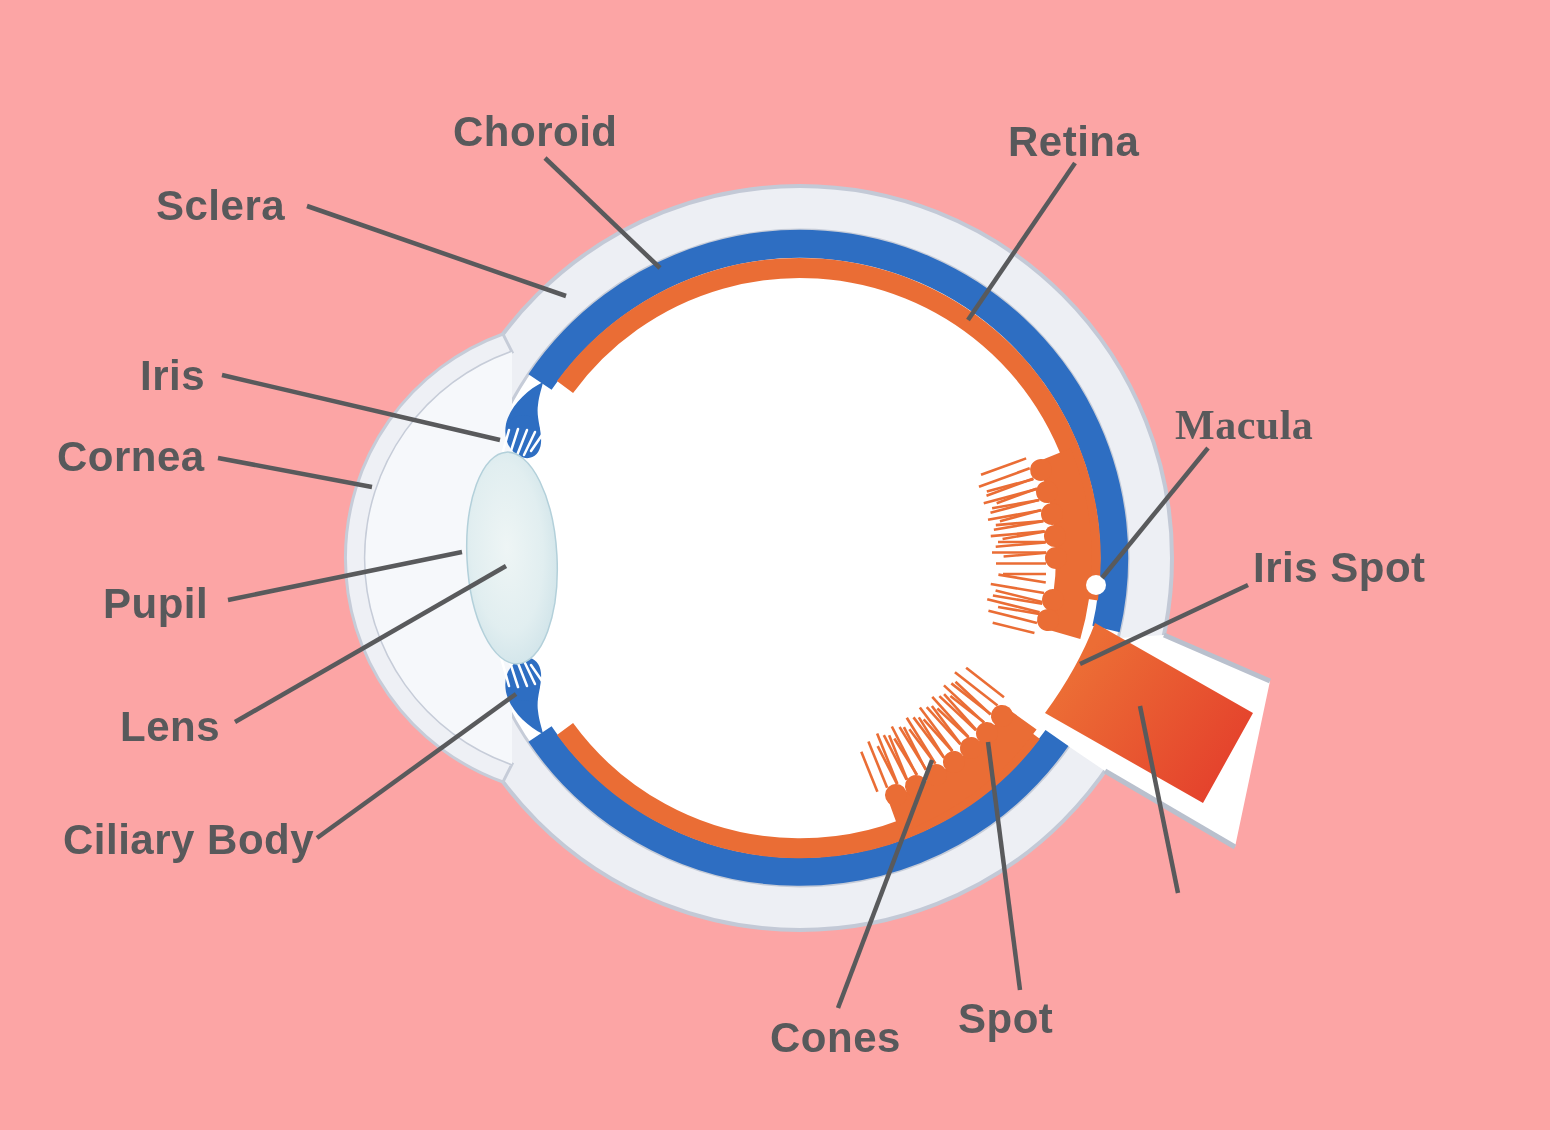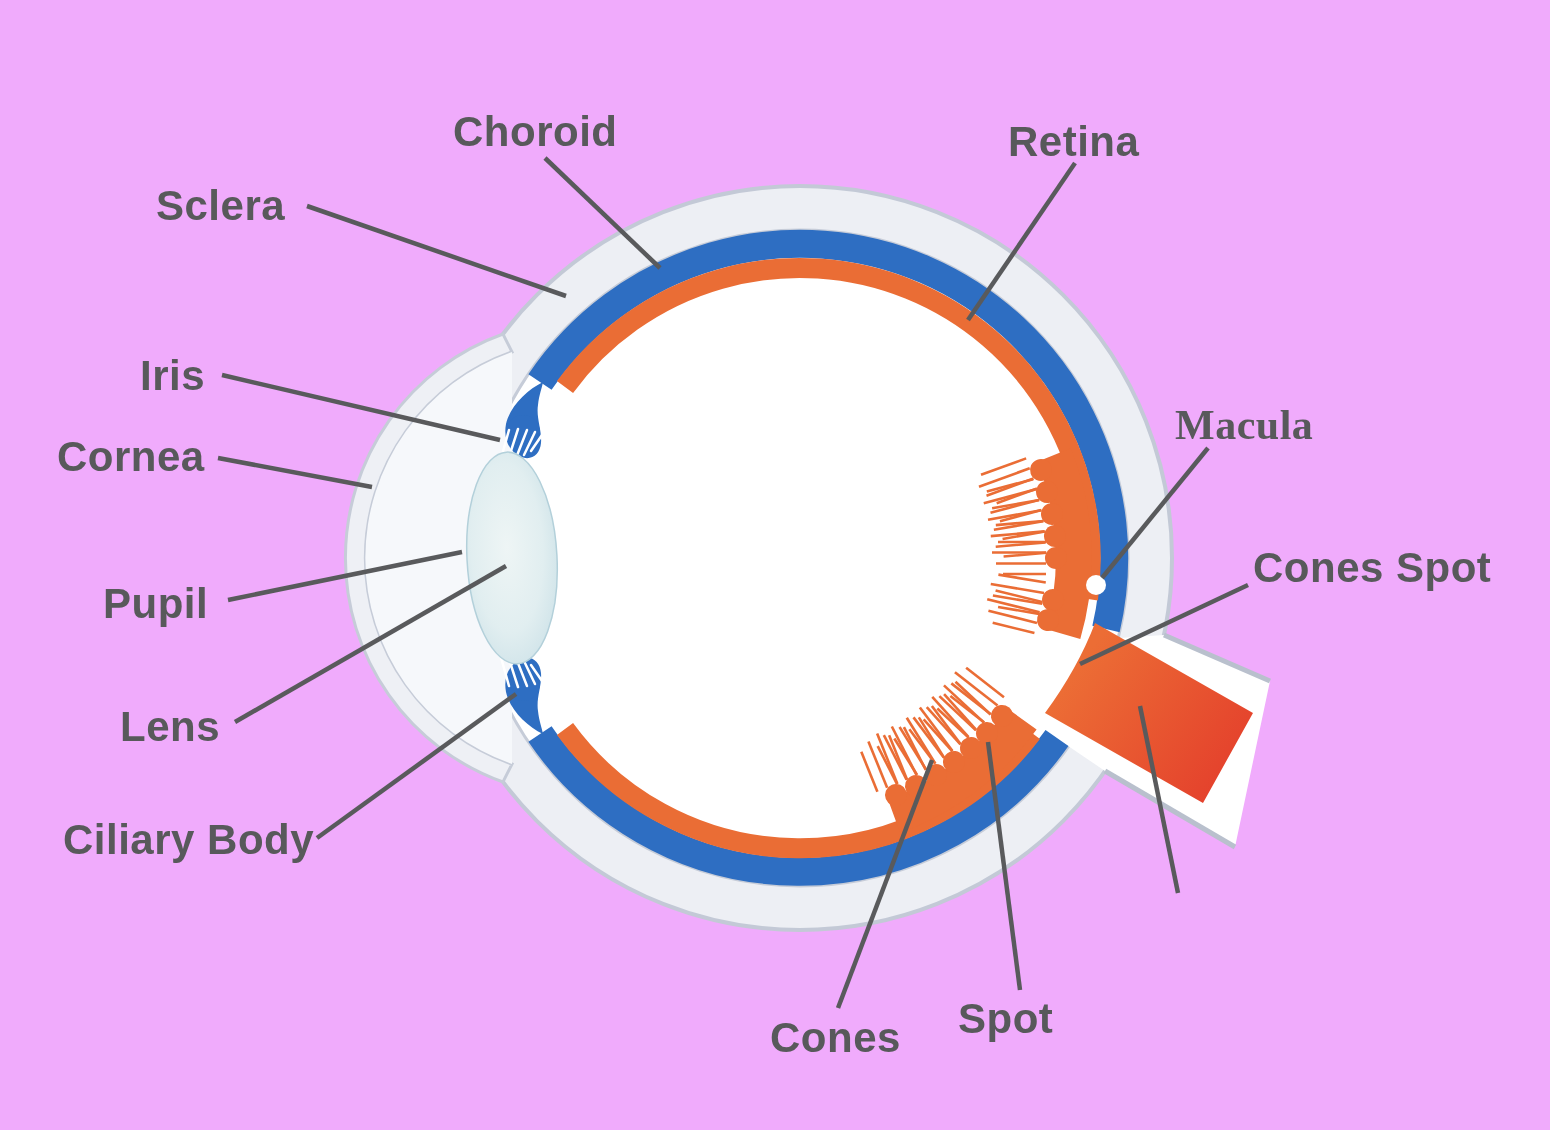--- a/index.html
+++ b/index.html
@@ -1,16 +1,16 @@
 <!DOCTYPE html>
 <html><head>
 <meta charset="utf-8">
 <style>
   html,body{margin:0;padding:0;background:#ffffff;}
-  #stage{position:relative;width:1550px;height:1130px;background:#f0abfc;overflow:hidden;
+  #stage{position:relative;width:1550px;height:1130px;background:#fca5a5;overflow:hidden;
          font-family:"Liberation Sans",sans-serif;}
   #stage svg{position:absolute;left:0;top:0;}
   .lbl{position:absolute;font:700 42px "Liberation Sans",sans-serif;color:#58595b;
        white-space:nowrap;letter-spacing:0.5px;}
 </style>
 </head>
 <body>
 
 <div id="stage">
 
@@ -125,17 +125,17 @@
 
 <div class="lbl" style="left:453px;top:108px;">Choroid</div>
 <div class="lbl" style="left:1008px;top:118px;">Retina</div>
 <div class="lbl" style="left:156px;top:182px;">Sclera</div>
 <div class="lbl" style="left:140px;top:352px;">Iris</div>
 <div class="lbl" style="left:57px;top:433px;">Cornea</div>
 <div class="lbl" style="left:103px;top:580px;">Pupil</div>
 <div class="lbl" style="left:120px;top:703px;">Lens</div>
 <div class="lbl" style="left:63px;top:816px;">Ciliary Body</div>
 <div class="lbl" style="left:1175px;top:401px;font-family:Liberation Serif, serif;">Macula</div>
-<div class="lbl" style="left:1253px;top:544px;">Cones Spot</div>
+<div class="lbl" style="left:1253px;top:544px;">Iris Spot</div>
 <div class="lbl" style="left:770px;top:1014px;">Cones</div>
 <div class="lbl" style="left:958px;top:995px;">Spot</div>
 
 </div>
 
 </body></html>

